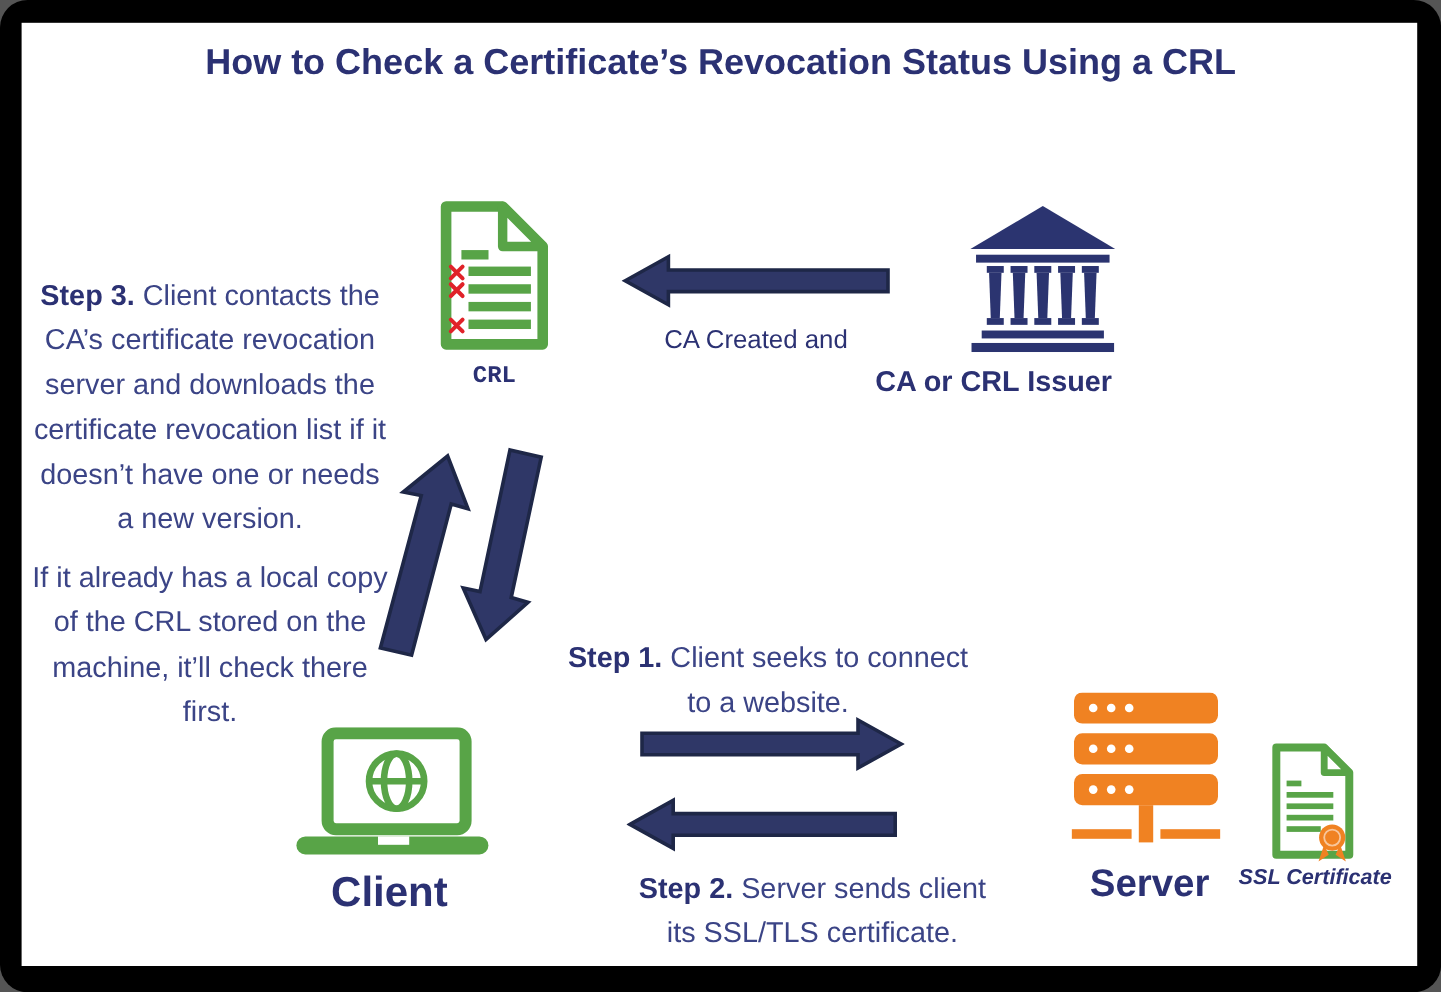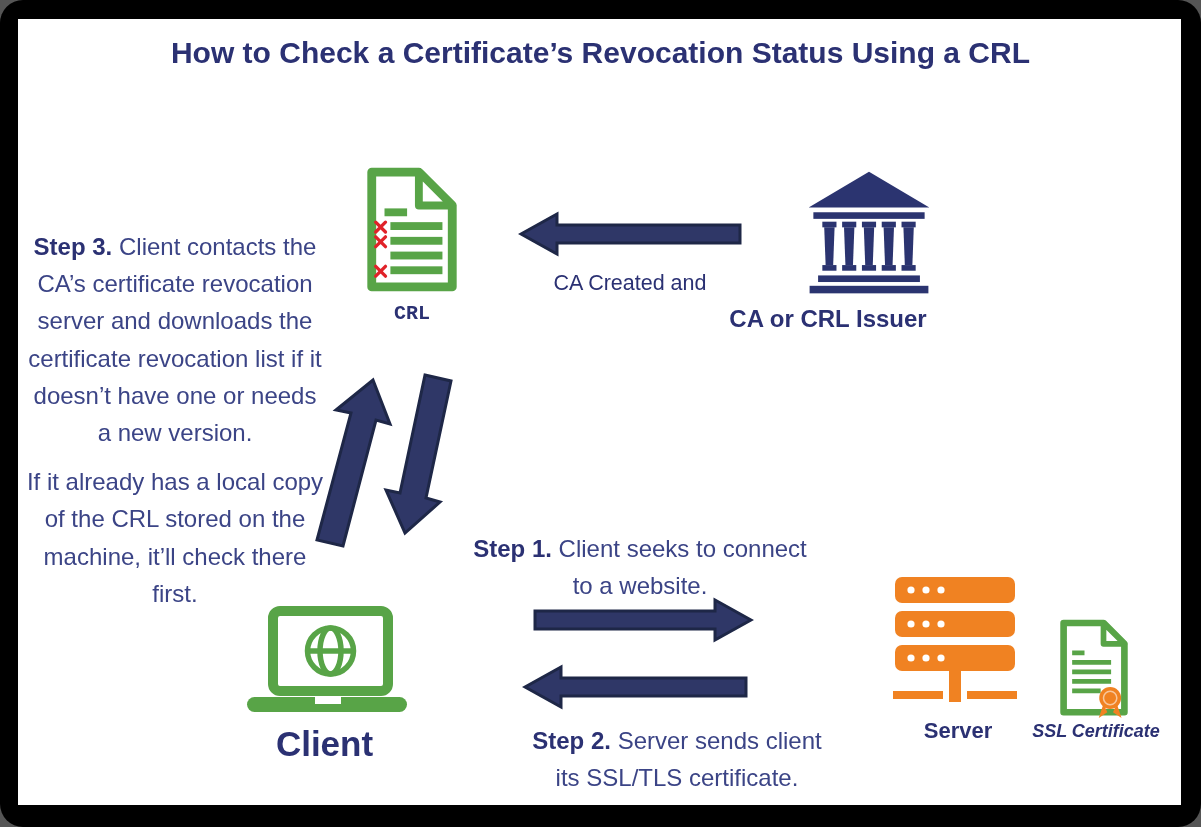--- a/index.html
+++ b/index.html
@@ -21,21 +21,21 @@
     font-size:30px;font-weight:bold;color:var(--heading-text,#2b3173);
   }
 
   .node-label{
     position:absolute;text-align:center;font-weight:bold;
     color:var(--heading-text,#2b3173);
   }
   .lbl-crl{left:352px;top:302px;width:120px;font-size:20px;font-family:Liberation Mono, monospace;}
   .lbl-issuer{left:708px;top:305px;width:240px;font-size:24px;}
   .lbl-client{left:242px;top:724px;width:165px;font-size:35px;}
-  .lbl-server{left:895px;top:718px;width:126px;font-size:22px;}
+  .lbl-server{left:895px;top:718px;width:126px;font-size:32px;}
   .lbl-ssl{left:1020px;top:721px;width:152px;font-size:18px;font-style:italic;}
 
   .step-text{
     position:absolute;text-align:center;font-size:24px;line-height:1.55;
     color:var(--body-text,#3b4486);
   }
   .step-text b{color:var(--heading-text,#2b3173);}
   .step3{left:25px;top:228px;width:300px;}
   .step3 .para2{margin-top:12px;}
   .step1{left:470px;top:530px;width:340px;}

